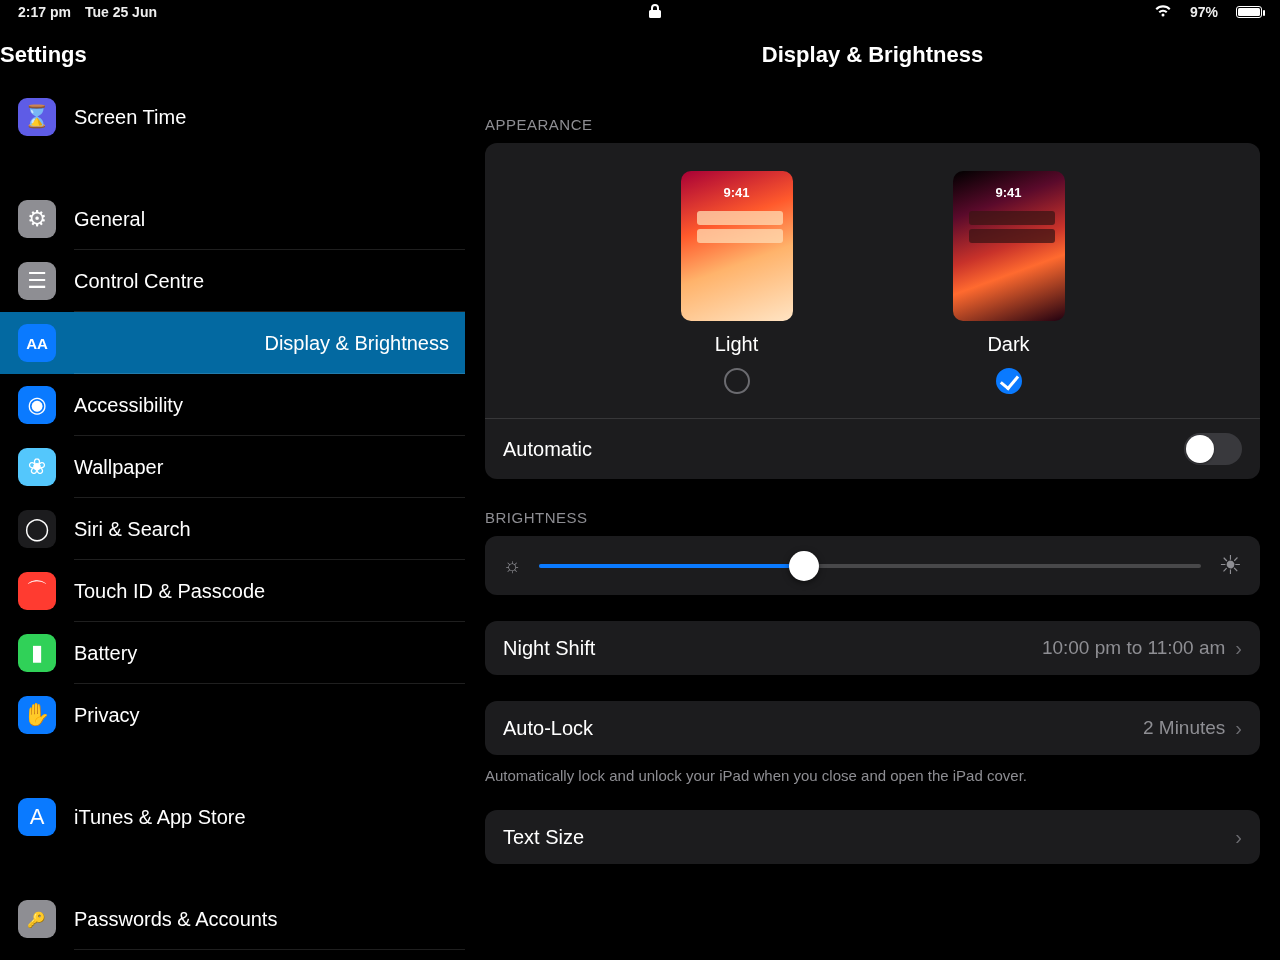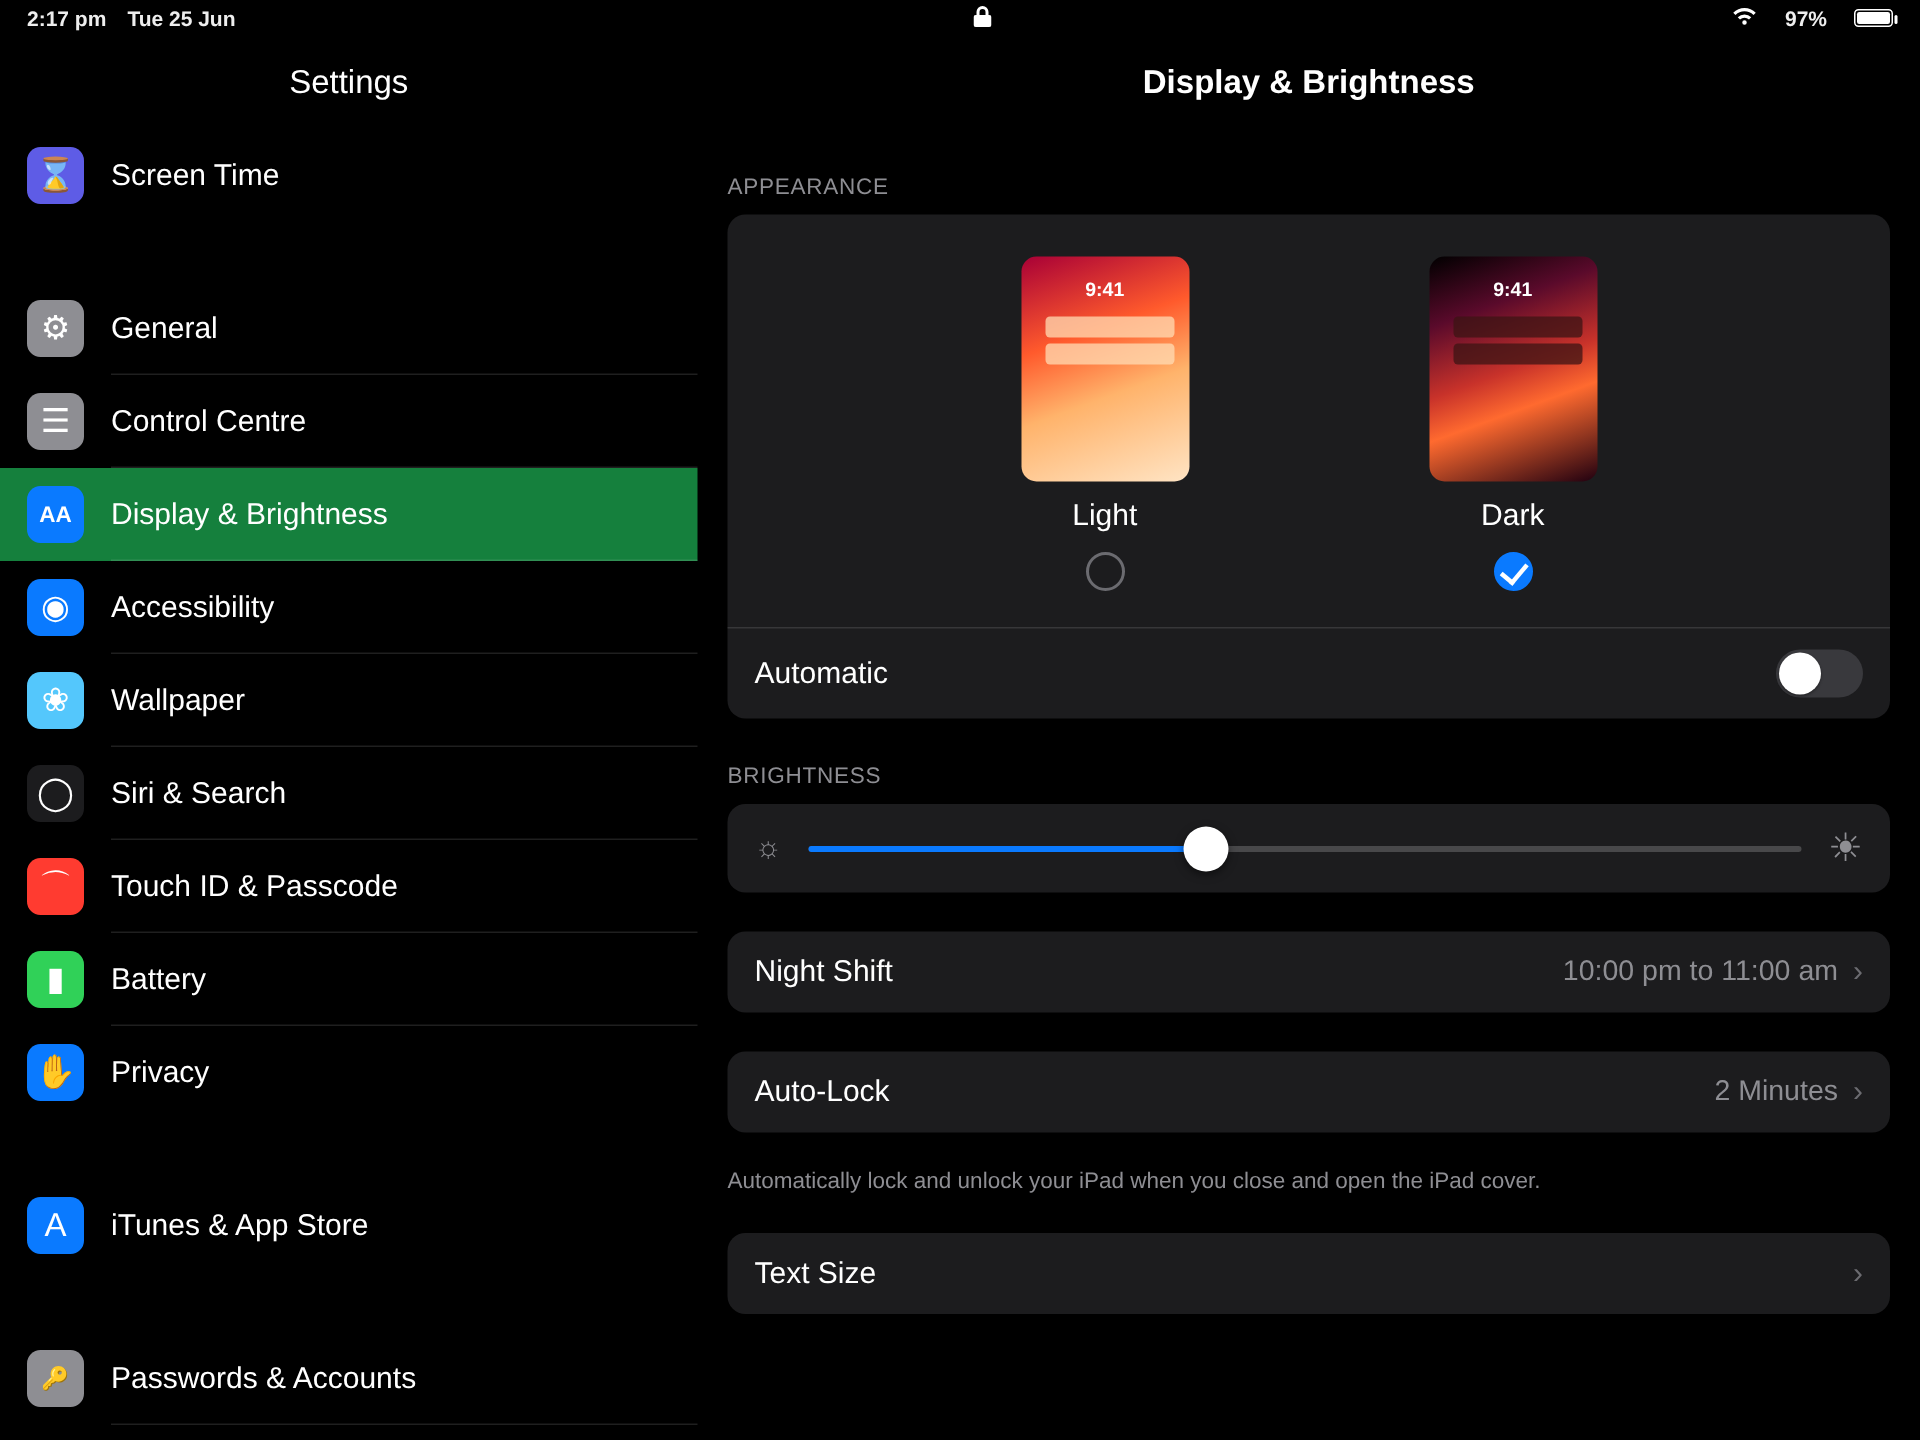--- a/index.html
+++ b/index.html
@@ -10,24 +10,24 @@
   .status-bar { position: absolute; top: 0; left: 0; right: 0; height: 24px; display: flex; align-items: center; font-size: 14px; color: #eee; padding: 0 18px; z-index: 5; }
   .status-left { flex: 0 0 auto; display: flex; gap: 14px; font-weight: 700; }
   .status-center { flex: 1 1 auto; display: flex; justify-content: center; }
   .status-right { flex: 0 0 auto; display: flex; align-items: center; gap: 18px; font-weight: 600; }
   .battery-shell { width: 26px; height: 12px; border: 1.5px solid #fff; border-radius: 3px; position: relative; }
   .battery-shell::after { content: ''; position: absolute; right: -4px; top: 3px; width: 2.5px; height: 6px; background: #fff; border-radius: 1px; }
   .battery-fill { position: absolute; left: 1px; top: 1px; bottom: 1px; width: 22px; background: #fff; border-radius: 1.5px; }
 
   
   .sidebar { width: 465px; background: #000; height: 960px; display: flex; flex-direction: column; padding-top: 30px; }
-  .sidebar-title { text-align: center; font-size: 22px; font-weight: 400; padding: 12px 0 18px; }
+  .sidebar-title { text-align: left; font-size: 22px; font-weight: 700; padding: 12px 0 18px; }
   .side-list { display: flex; flex-direction: column; }
   .side-item { display: flex; align-items: center; gap: 18px; padding: 12px 16px 12px 18px; min-height: 54px; position: relative; }
-  .side-item.selected { background: #15803d; }
+  .side-item.selected { background: #0369a1; justify-content: space-between; }
   .side-item .label { font-size: 20px; color: #fff; }
   .section-gap { height: 40px; background: #000; }
   .divider { position: absolute; bottom: 0; left: 74px; right: 0; height: 1px; background: rgba(255,255,255,0.12); }
   .app-icon { width: 38px; height: 38px; border-radius: 9px; display: flex; align-items: center; justify-content: center; font-size: 20px; color: #fff; flex: 0 0 38px; }
   .icon-inner { font-size: 22px; line-height: 1; }
 
   
   .detail { flex: 1 1 auto; background: #000; padding-top: 30px; height: 960px; overflow: hidden; }
   .detail-title { text-align: center; font-size: 22px; font-weight: 600; padding: 12px 0 18px; }
   .section-header { color: #8e8e93; font-size: 15px; letter-spacing: 0.5px; padding: 30px 0 10px 20px; }
@@ -61,21 +61,21 @@
   .switch.on .knob { left: 28px; }
 
   
   .slider-row { display: flex; align-items: center; gap: 18px; padding: 14px 18px; }
   .sun { color: #8e8e93; font-size: 20px; }
   .sun.big { font-size: 26px; }
   .track { flex: 1 1 auto; height: 4px; background: #48484a; border-radius: 2px; position: relative; }
   .track-fill { position: absolute; left: 0; top: 0; bottom: 0; background: #0a7aff; border-radius: 2px; }
   .thumb-knob { position: absolute; width: 30px; height: 30px; background: #fff; border-radius: 50%; top: -13px; transform: translateX(-50%); box-shadow: 0 2px 6px rgba(0,0,0,0.5); }
 
-  .footer-text { color: #8e8e93; font-size: 15px; padding: 24px 0 0 20px; }
+  .footer-text { color: #8e8e93; font-size: 15px; padding: 12px 0 0 20px; }
 </style>
 </head>
 <body>
 
 <div class="status-bar">
   <div class="status-left">
     <span>2:17 pm</span>
     <span>Tue 25 Jun</span>
   </div>
   <div class="status-center">

